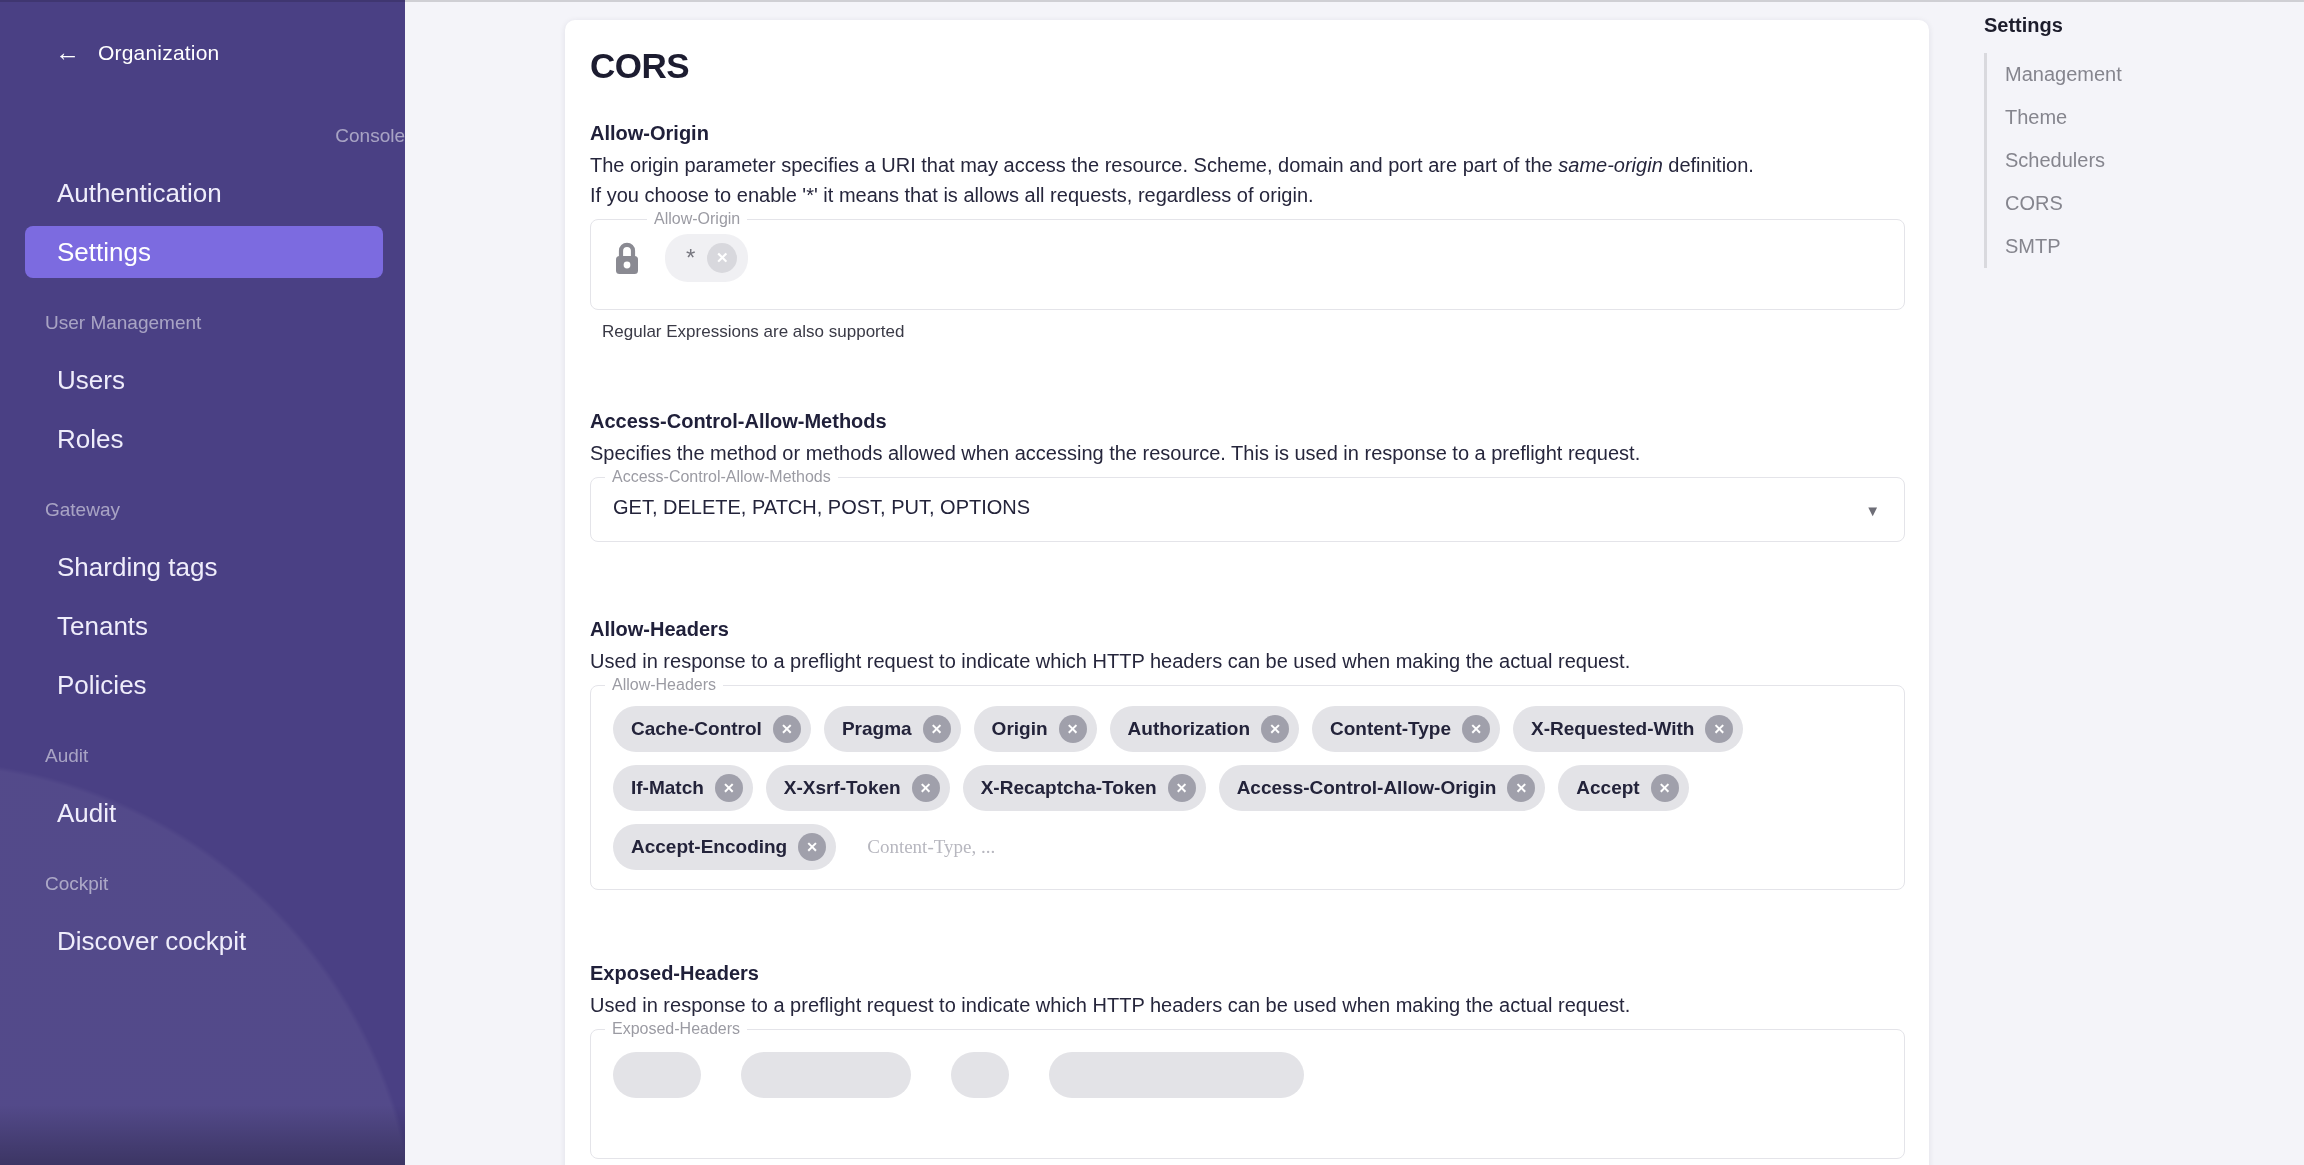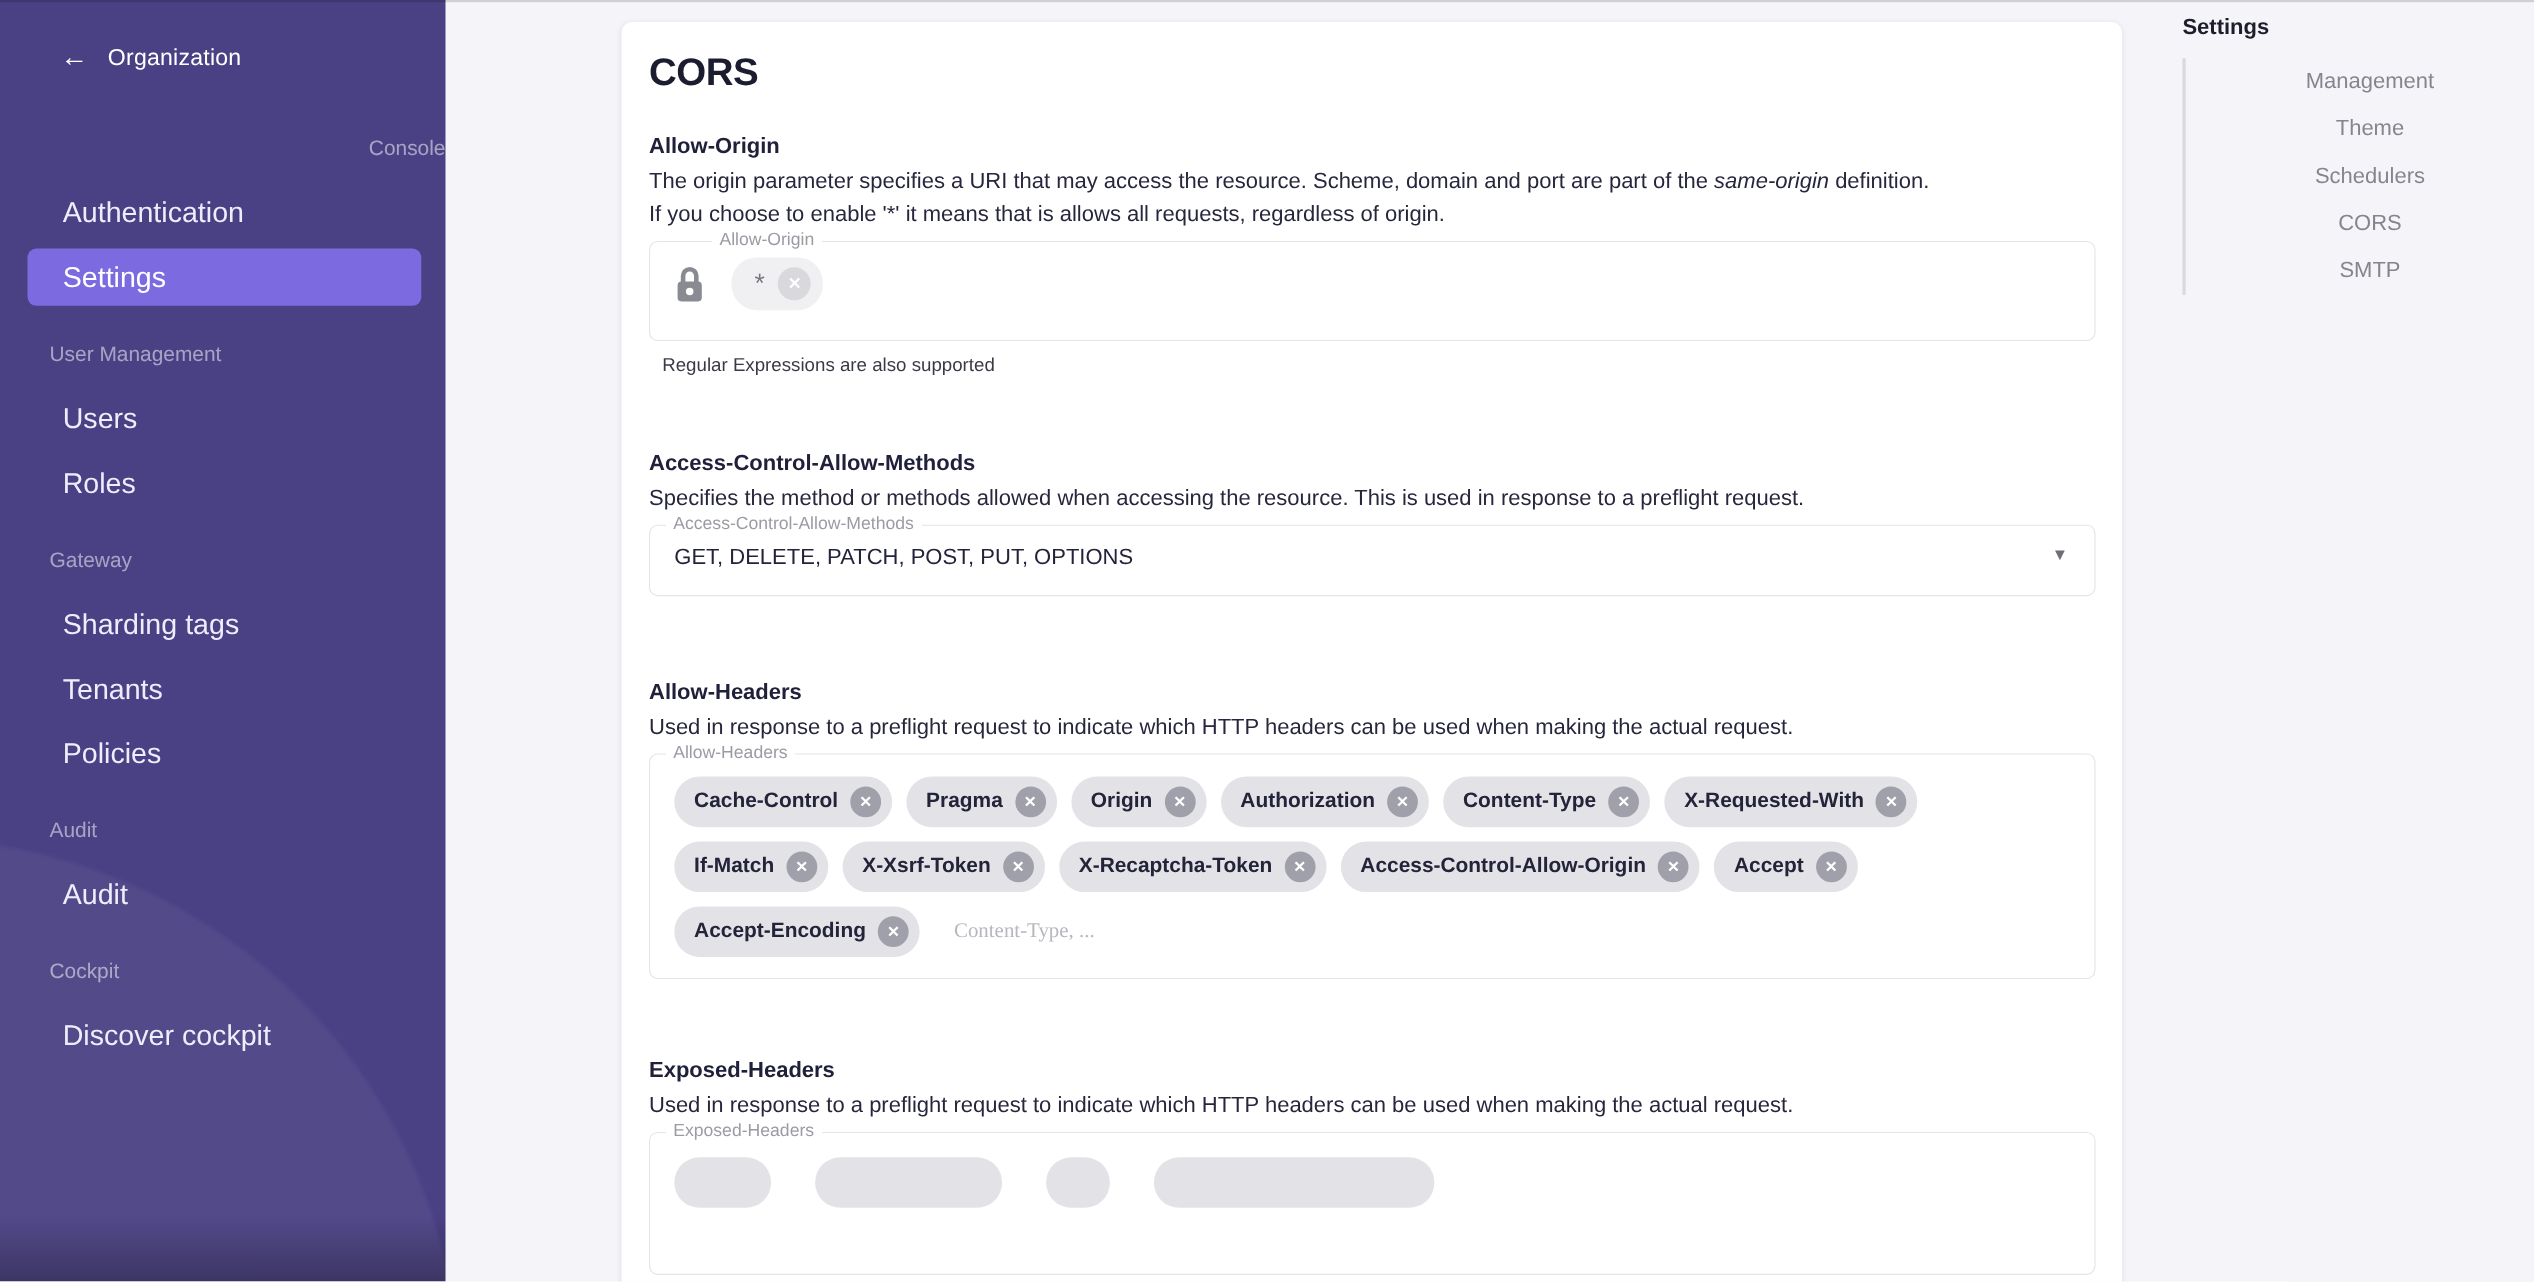--- a/index.html
+++ b/index.html
@@ -53,21 +53,21 @@
   fieldset.field legend { font-size:16px; color:#9b9ba3; padding:0 7px; line-height:18px; }
   .legend-lg { margin-left:56px; }
   .legend-sm { margin-left:14px; }
 
   .field-ao { margin-top:22px; height:100px; }
   .ao-body { display:flex; align-items:center; gap:24px; padding:6px 20px 0 22px; }
   .lock-ic { display:flex; }
   .helper { font-size:17px; color:#3a3a46; margin-top:12px; padding-left:12px; }
 
   .field-select { margin-top:16px; height:74px; cursor:pointer; }
-  .select-body { display:flex; align-items:flex-start; justify-content:space-between; padding:10px 24px 0 22px; }
+  .select-body { display:flex; align-items:flex-end; justify-content:space-between; padding:10px 24px 0 22px; }
   .select-value { font-size:20px; color:#23233a; }
   .select-arrow { font-size:15px; color:#6e6e77; }
 
   .field-chips { margin-top:18px; }
   .chips-body { padding:12px 20px 6px 22px; }
   .chip-row { display:flex; align-items:center; gap:13px; margin-bottom:13px; }
   .chip { display:inline-flex; align-items:center; height:46px; border-radius:23px;
     background:#e3e3e7; padding:0 10px 0 18px; gap:11px; white-space:nowrap; }
   .chip-label { font-size:19px; font-weight:700; color:#23233a; }
   .chip-x { width:28px; height:28px; border-radius:50%; background:#a0a0ab; color:#fff;
@@ -79,21 +79,21 @@
     font-family:Liberation Serif, serif; font-size:19px; color:#26263c; margin-left:16px; background:transparent; }
   .chip-input::placeholder { color:#b7b7bf; }
 
   .field-eh { margin-top:24px; }
   .eh-body { padding:14px 20px 60px 22px; display:flex; gap:40px; }
   .pchip { height:46px; border-radius:23px; background:#e3e3e7; }
 
   
   .right-nav { width:322px; min-width:322px; padding-top:10px; }
   .rn-title { font-size:20px; font-weight:700; color:#1d1d2c; margin:4px 0 16px 2px; }
-  .rn-list { list-style:none; margin:0 0 0 2px; padding:0 0 0 18px; border-left:3px solid #d9d9de;text-align:center; }
+  .rn-list { list-style:none; margin:0 0 0 2px; padding:0 0 0 18px; border-left:3px solid #d9d9de; }
   .rn-item { font-size:20px; color:#85858e; line-height:43px; cursor:pointer; }
 </style>
 </head>
 <body>
 
 <div class="app">
   <div class="top-hairline"></div>
 
   <aside class="sidebar">
     <div class="side-header">

